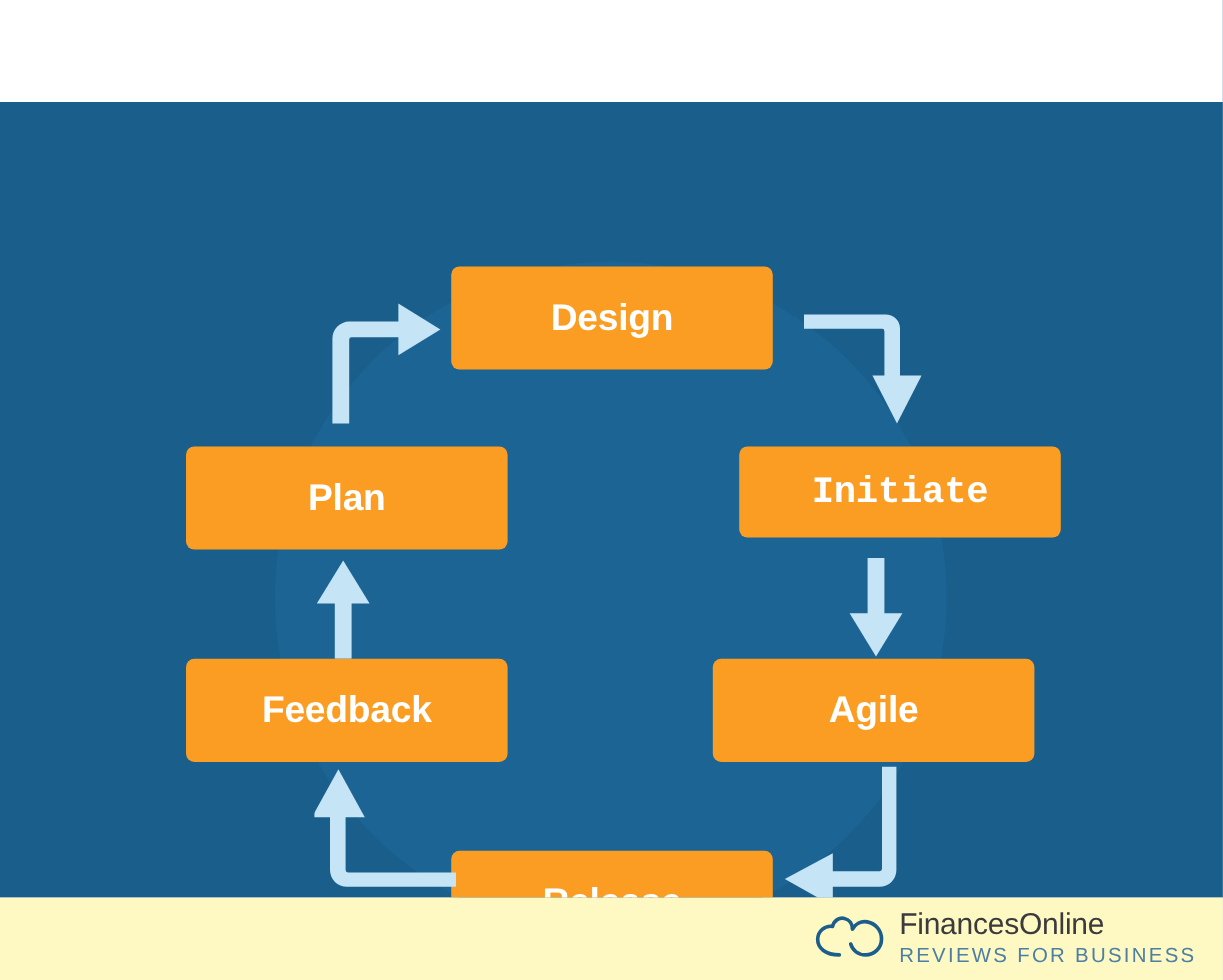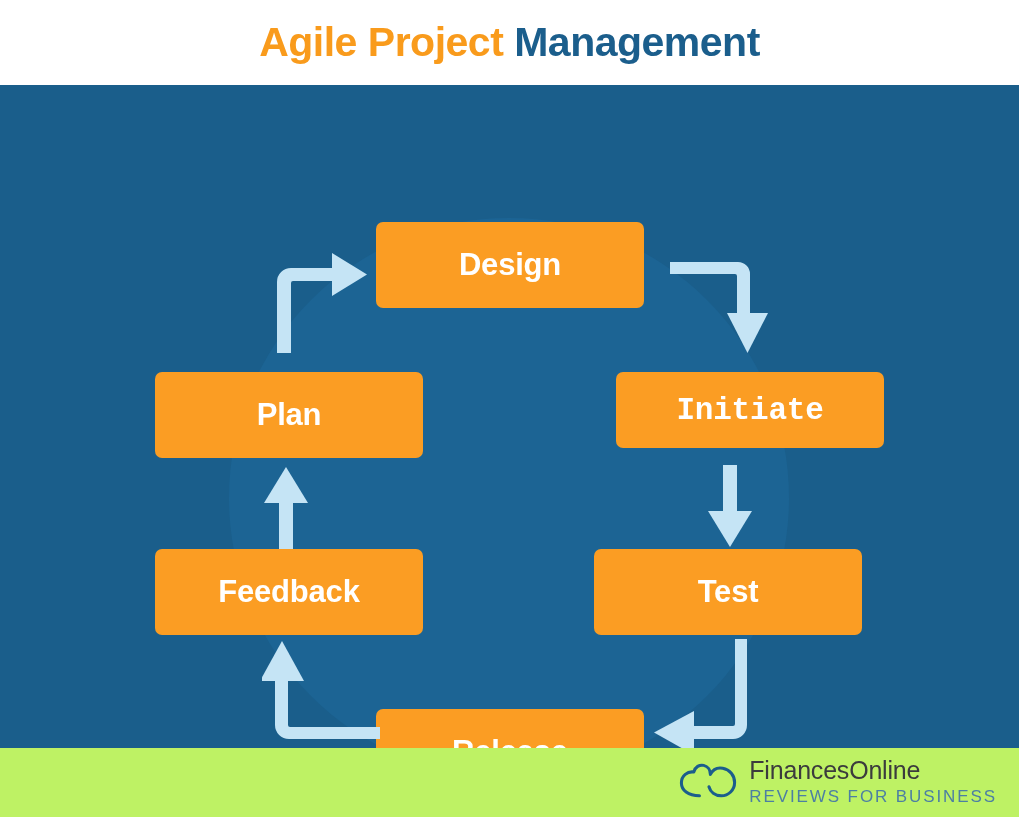--- a/index.html
+++ b/index.html
@@ -56,58 +56,53 @@
   .a-design-initiate { left:668px; top:165px;  width:100px; height:105px; }
   .a-plan-design     { left:264px; top:165px;  width:105px; height:105px; }
   .a-initiate-test   { left:705px; top:380px;  width:50px;  height:84px; }
   .a-feedback-plan   { left:261px; top:380px;  width:50px;  height:84px; }
   .a-test-release    { left:640px; top:552px;  width:120px; height:115px; }
   .a-release-feedback{ left:262px; top:552px;  width:120px; height:115px; }
 
   
   .footer {
     position:absolute; left:0; top:748px; width:1019px; height:69px;
-    background:#bef264;
+    background:#fef9c3;
   }
   .logo {
     position:absolute; right:22px; top:10px;
     display:flex; align-items:center; gap:11px;
   }
   .logo-mark { width:60px; height:38px; flex:none; }
   .logo-text { display:flex; flex-direction:column; line-height:1; }
   .logo-name {
     font-size:25px; color:#3B3B3D; letter-spacing:-0.2px;
   }
   .logo-tag {
     font-size:17px; color:#4C7FA3; letter-spacing:1.9px;
     margin-top:5px; font-weight:normal;
   }
 </style>
 </head>
 <body>
 
 <div id="canvas">
 
-  <div class="header">
-    <div class="title">
-      <span class="t-orange">Agile Project</span><span>&nbsp;</span><span class="t-blue">Management</span>
-    </div>
-  </div>
 
   <div class="stage">
     <div class="bg-circle"></div>
 
     <div class="box box-design">
       <span>Design</span>
     </div>
     <div class="box box-initiate">
       <span>Initiate</span>
     </div>
     <div class="box box-test">
-      <span>Test</span>
+      <span>Agile</span>
     </div>
     <div class="box box-release">
       <span>Release</span>
     </div>
     <div class="box box-plan">
       <span>Plan</span>
     </div>
     <div class="box box-feedback">
       <span>Feedback</span>
     </div>

